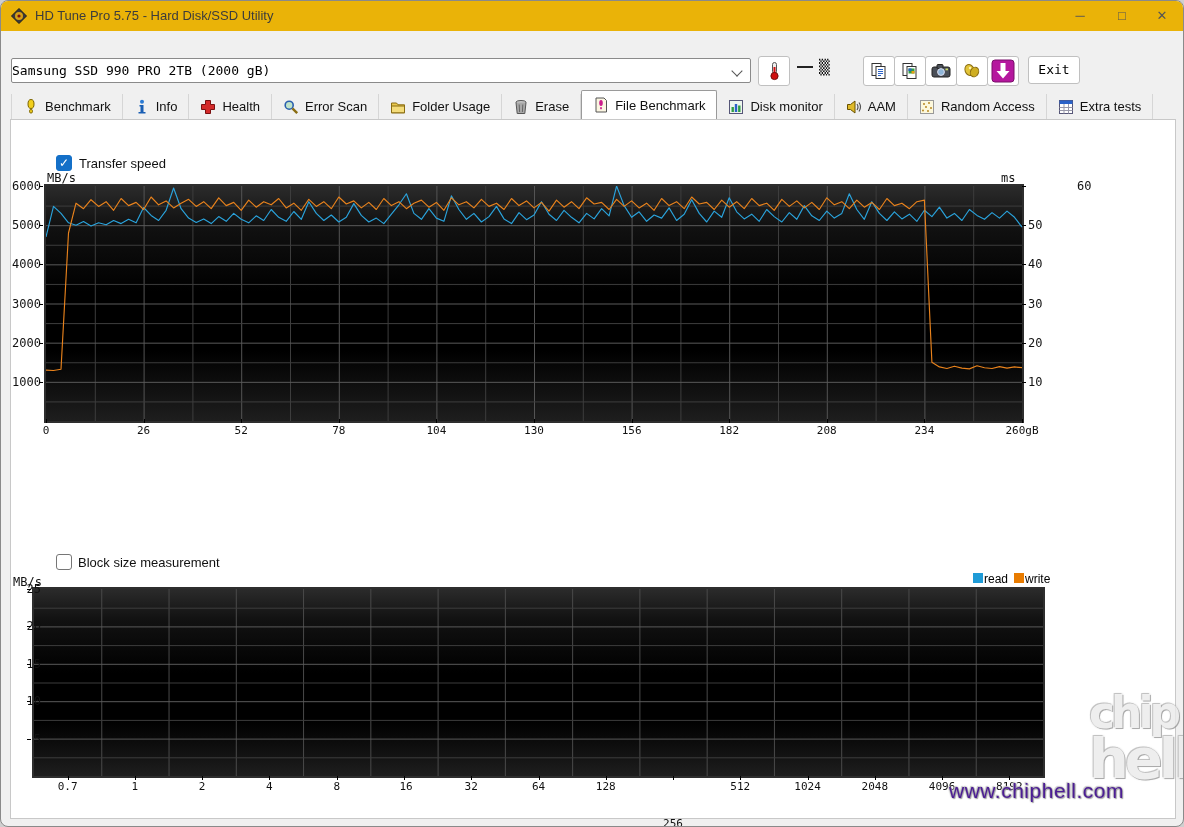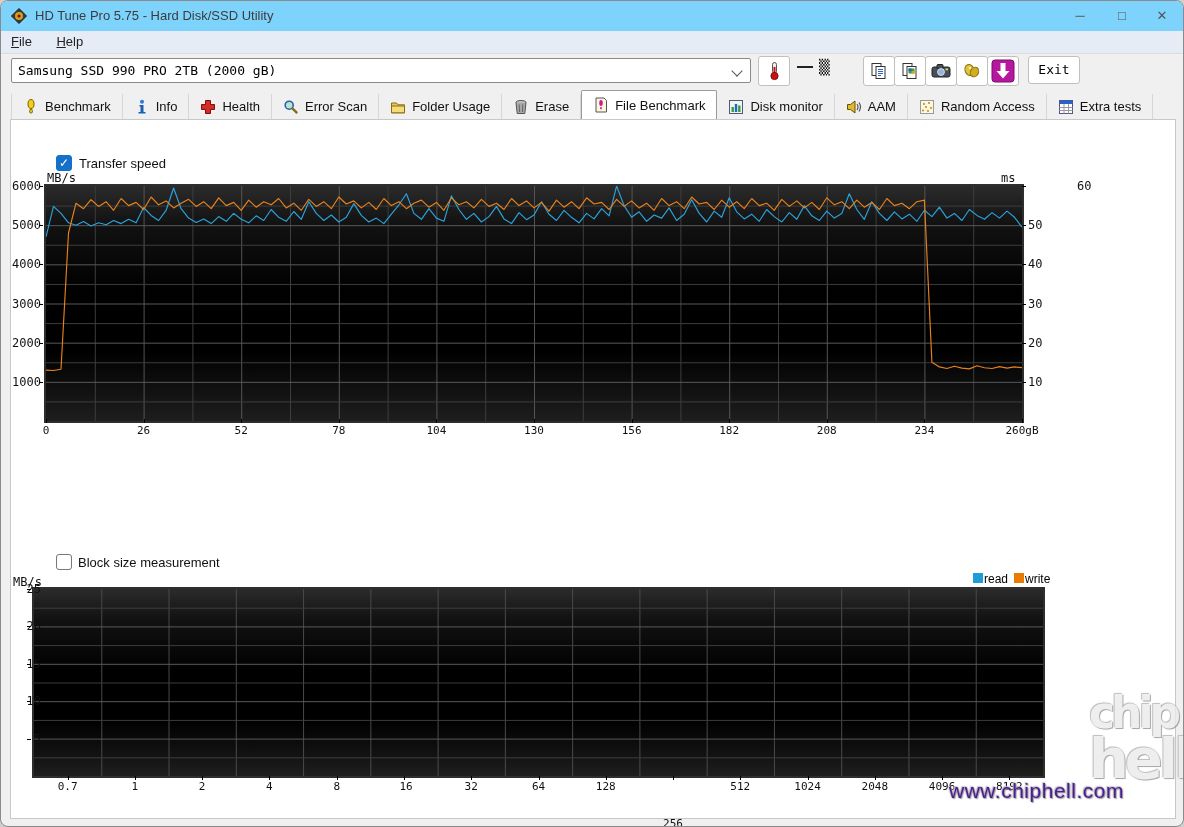--- a/index.html
+++ b/index.html
@@ -1,34 +1,34 @@
 <!DOCTYPE html>
 <html><head>
 <meta charset="utf-8">
 <style>
   html,body{margin:0;padding:0;background:#cfcfcf;font-family:"Liberation Sans",sans-serif;}
   #window{position:relative;width:1184px;height:827px;background:#f0f0f0;border:1px solid #8a8a8a;
           border-radius:8px;overflow:hidden;box-sizing:border-box;}
   
-  .titlebar{position:absolute;left:0;top:0;width:100%;height:30px;background:#7dd3fc;}
+  .titlebar{position:absolute;left:0;top:0;width:100%;height:30px;background:#eab308;}
   .app-icon{position:absolute;left:10px;top:7px;width:16px;height:16px;}
   .title-text{position:absolute;left:34px;top:7px;font-size:13px;color:#3c3c3c;}
   .winbtn{position:absolute;top:0;width:46px;height:30px;text-align:center;line-height:30px;
           font-size:13px;color:#555;cursor:default;}
   
   .menubar{position:absolute;left:0;top:30px;width:100%;height:22px;background:#e6ecf6;
            border-bottom:1px solid #dcdcdc;}
   .menu-item{display:inline-block;padding:3px 10px 0 10px;font-size:13px;color:#222;}
   .menu-item::first-letter{text-decoration:underline;}
   
   .toolbar{position:absolute;left:0;top:53px;width:100%;height:37px;background:#f0f0f0;}
   .drive-select{position:absolute;left:10px;top:4px;width:740px;height:25px;background:#fff;
                 border:1px solid #8a8a8a;border-radius:2px;box-sizing:border-box;
                 font-family:"DejaVu Sans Mono",monospace;font-size:13px;color:#000;
-                line-height:23px;padding-left:6px;}
+                line-height:23px;}
   .chev{position:absolute;right:9px;top:8px;width:7px;height:7px;border-right:1.5px solid #555;
         border-bottom:1.5px solid #555;transform:rotate(45deg);}
   .toolbtn{position:absolute;top:2px;width:32px;height:30px;background:#fff;border:1px solid #c0c0c0;
            border-radius:3px;box-sizing:border-box;display:flex;align-items:center;justify-content:center;}
   .temp-dash{position:absolute;left:796px;top:12px;width:16px;height:2px;background:#222;}
   .temp-glyph{position:absolute;left:818px;top:5px;font-size:14px;color:#111;
               font-family:"DejaVu Sans",sans-serif;}
   .exit-btn{position:absolute;left:1027px;top:2px;width:52px;height:28px;background:#fff;
             border:1px solid #c0c0c0;border-radius:3px;box-sizing:border-box;text-align:center;
             line-height:26px;font-family:"DejaVu Sans Mono",monospace;font-size:13px;color:#000;}
@@ -97,24 +97,20 @@
       <polygon points="8,0.5 15.5,8 8,15.5 0.5,8" fill="#3a3a3a" stroke="#1c1c1c" stroke-width="1"></polygon>
       <circle cx="8" cy="8" r="4" fill="#d4a017"></circle>
       <circle cx="8" cy="8" r="1.6" fill="#7a1010"></circle>
     </svg>
     <span class="title-text">HD Tune Pro 5.75 - Hard Disk/SSD Utility</span>
     <div class="winbtn" style="left:1056px;">─</div>
     <div class="winbtn" style="left:1098px;">□</div>
     <div class="winbtn" style="left:1138px;">✕</div>
   </div>
 
-  <div class="menubar">
-    <span class="menu-item">File</span>
-    <span class="menu-item">Help</span>
-  </div>
 
   <div class="toolbar">
     <div class="drive-select">
       <span>Samsung SSD 990 PRO 2TB (2000 gB)</span>
       <span class="chev"></span>
     </div>
     <div class="toolbtn" style="left:757px;">
       <svg width="16" height="20" viewBox="0 0 16 20">
         <rect x="6.5" y="1.5" width="4" height="11" rx="2" fill="#eee" stroke="#555"></rect>
         <rect x="7.5" y="6" width="2" height="7" fill="#d01010"></rect>

